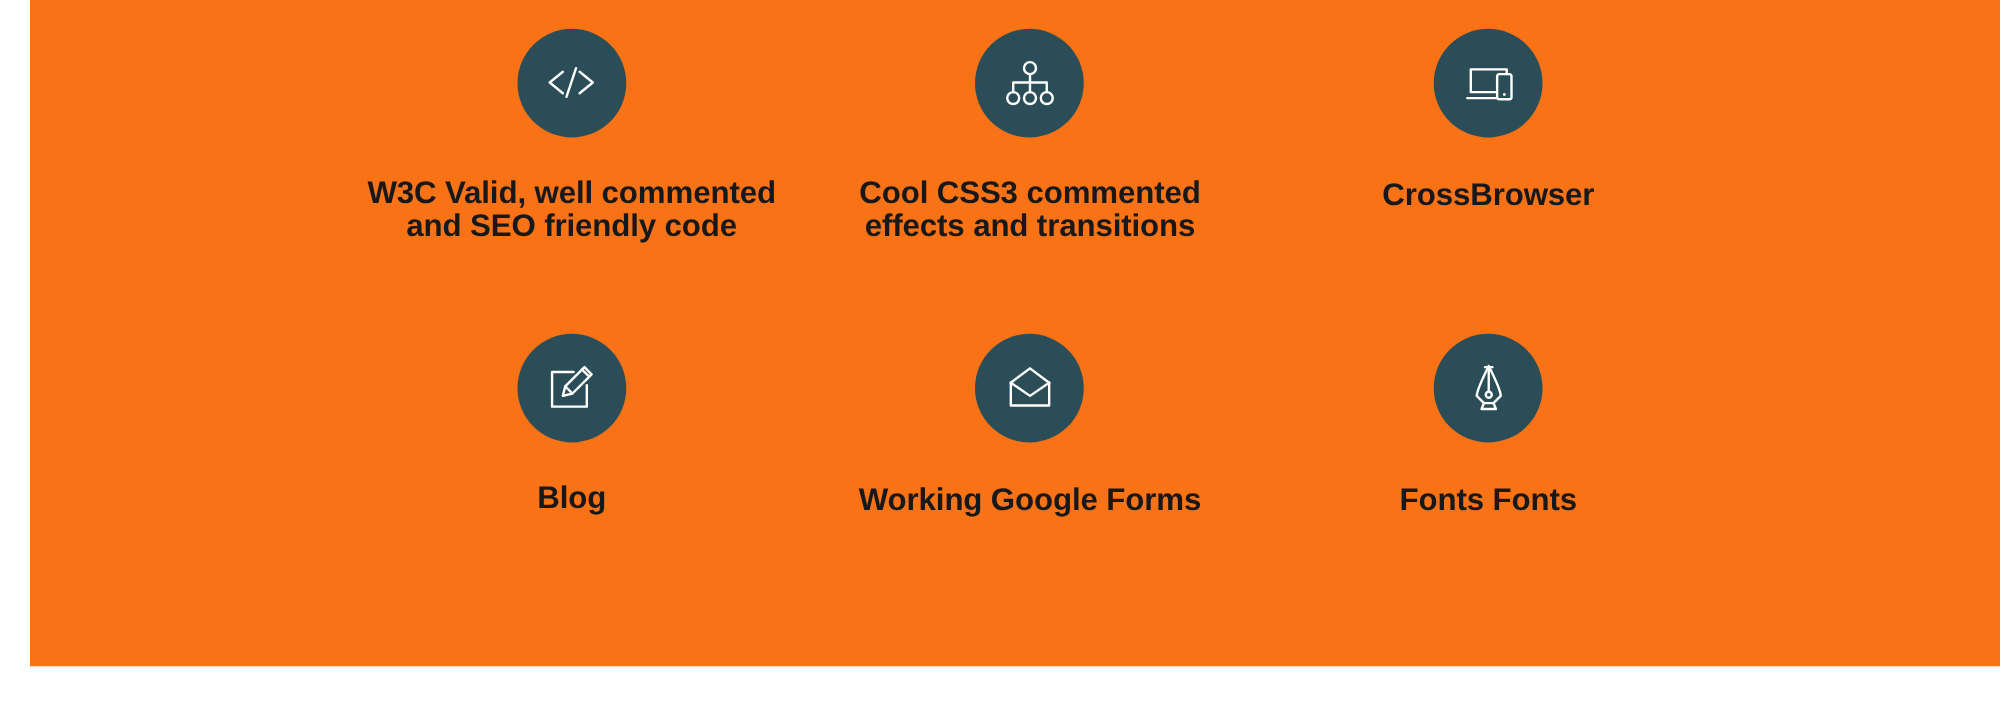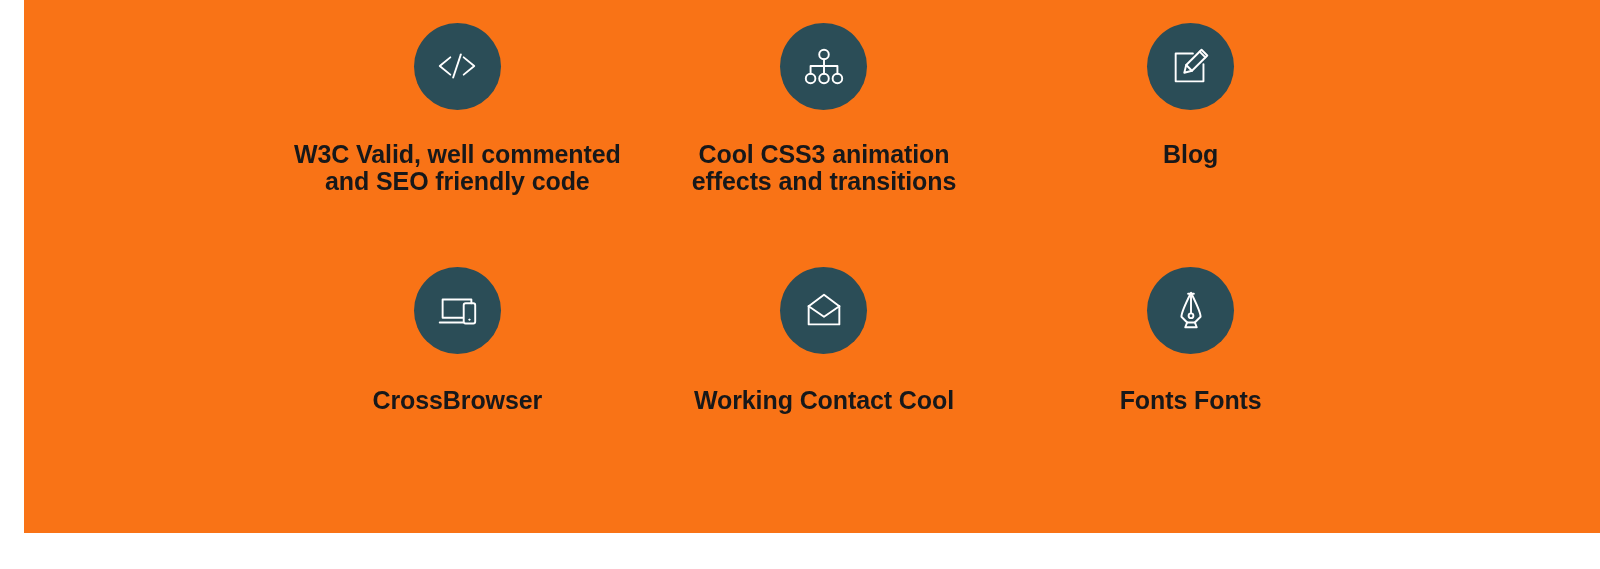--- a/index.html
+++ b/index.html
@@ -105,57 +105,57 @@
         <svg viewBox="0 0 48 48">
           <circle class="st" cx="24" cy="12" r="5"></circle>
           <circle class="st" cx="10" cy="37" r="5"></circle>
           <circle class="st" cx="24" cy="37" r="5"></circle>
           <circle class="st" cx="38" cy="37" r="5"></circle>
           <line class="st" x1="24" y1="17" x2="24" y2="24"></line>
           <polyline class="st" points="10,32 10,24 38,24 38,32"></polyline>
           <line class="st" x1="24" y1="24" x2="24" y2="32"></line>
         </svg>
       </div>
-      <h3 class="feature-title">Cool CSS3 animation effects and transitions</h3>
+      <h3 class="feature-title">Cool CSS3 commented effects and transitions</h3>
+    </div>
+
+    <div class="feature-item row-bottom">
+      <div class="icon-badge">
+        <svg viewBox="0 0 48 48">
+          <path class="st" d="M30 32 L9 32 L9 13 L39 13 L39 17"></path>
+          <line class="st" x1="6" y1="37" x2="30" y2="37"></line>
+          <rect class="st" x="31" y="17" width="12" height="21" rx="2"></rect>
+          <line class="st" x1="37" y1="34" x2="37" y2="34"></line>
+          <circle cx="37" cy="34" r="1" fill="#ffffff"></circle>
+        </svg>
+      </div>
+      <h3 class="feature-title">CrossBrowser</h3>
     </div>
 
     <div class="feature-item row-top">
       <div class="icon-badge">
         <svg viewBox="0 0 48 48">
           <polyline class="st" points="37,22 37,40 8,40 8,11 26,11"></polyline>
           <path class="st" d="M17 31 L19 23 L35 7 L41 13 L25 29 Z"></path>
           <line class="st" x1="33" y1="9" x2="39" y2="15"></line>
           <line class="st" x1="19" y1="23" x2="25" y2="29"></line>
         </svg>
       </div>
       <h3 class="feature-title">Blog</h3>
     </div>
 
     <div class="feature-item row-bottom">
       <div class="icon-badge">
         <svg viewBox="0 0 48 48">
-          <path class="st" d="M30 32 L9 32 L9 13 L39 13 L39 17"></path>
-          <line class="st" x1="6" y1="37" x2="30" y2="37"></line>
-          <rect class="st" x="31" y="17" width="12" height="21" rx="2"></rect>
-          <line class="st" x1="37" y1="34" x2="37" y2="34"></line>
-          <circle cx="37" cy="34" r="1" fill="#ffffff"></circle>
-        </svg>
-      </div>
-      <h3 class="feature-title">CrossBrowser</h3>
-    </div>
-
-    <div class="feature-item row-bottom">
-      <div class="icon-badge">
-        <svg viewBox="0 0 48 48">
           <polyline class="st" points="8,20 8,39 40,39 40,20"></polyline>
           <polyline class="st" points="8,20 24,8 40,20"></polyline>
           <polyline class="st" points="8,20 24,31 40,20"></polyline>
         </svg>
       </div>
-      <h3 class="feature-title">Working Contact Cool</h3>
+      <h3 class="feature-title">Working Google Forms</h3>
     </div>
 
     <div class="feature-item row-bottom">
       <div class="icon-badge">
         <svg viewBox="0 0 48 48">
           <path class="st" d="M24 6 C19 16 14 26 14 31 L20 37 L28 37 L34 31 C34 26 29 16 24 6 Z"></path>
           <circle class="st" cx="24" cy="30" r="2.5"></circle>
           <line class="st" x1="24" y1="9" x2="24" y2="27.5"></line>
           <polyline class="st" points="20,37 18,42 30,42 28,37"></polyline>
           <line class="st" x1="21" y1="7" x2="27" y2="7"></line>

